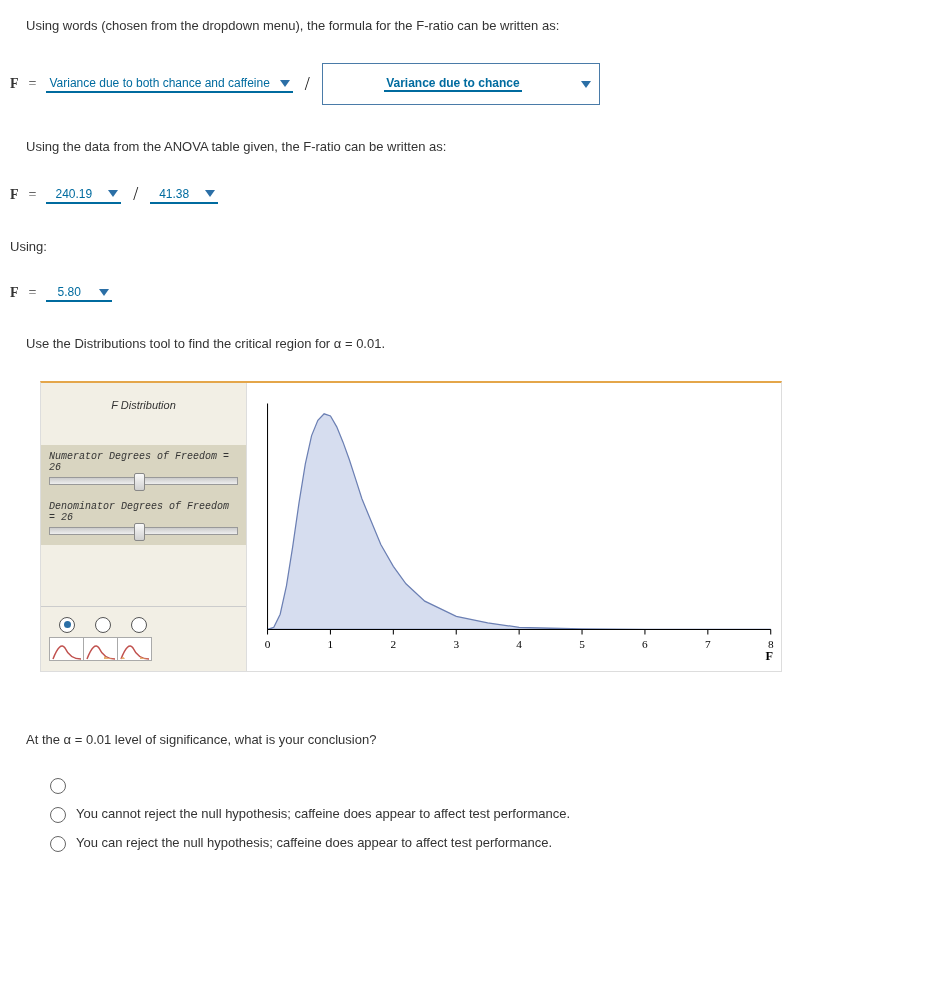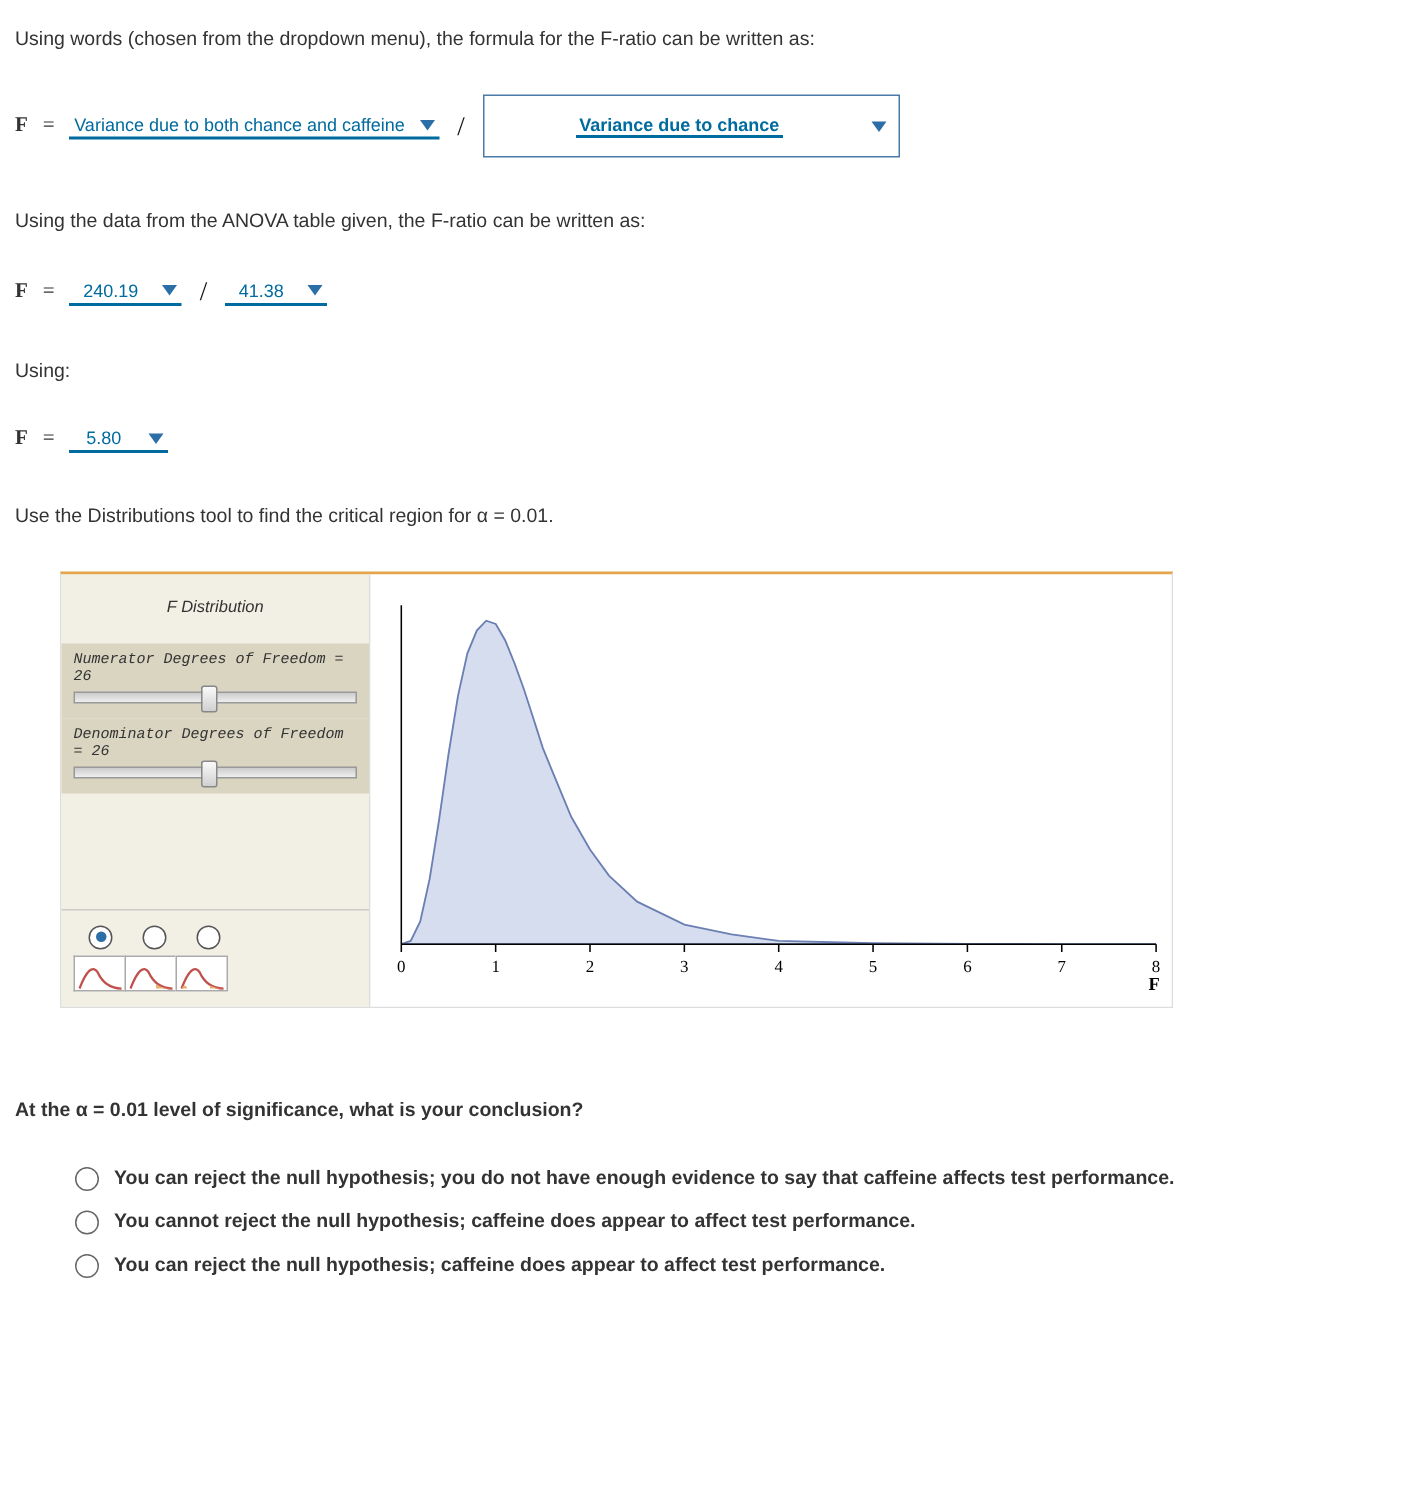--- a/index.html
+++ b/index.html
@@ -4,21 +4,21 @@
 <style>
   body {
     font-family: Verdana, Arial, sans-serif;
     font-size: 13px;
     color: #333;
     margin: 0;
     padding: 0 10px 20px 10px;
     background: #fff;
   }
   .section-text {
-    margin: 18px 0 30px 0;
+    margin: 18px 0 30px 16px;
     font-size: 13px;
   }
   .formula-row {
     display: flex;
     align-items: center;
     gap: 6px;
     margin: 28px 0 34px 0;
   }
   .f-label {
     font-family: Georgia, serif;
@@ -87,21 +87,21 @@
     width: 205px;
     background: #f2efe5;
     border-right: 1px solid #ddd;
     display: flex;
     flex-direction: column;
   }
   .tool-title {
     text-align: center;
     font-style: italic;
     font-size: 11px;
-    padding: 16px 4px 18px 4px;
+    padding: 16px 4px 34px 4px;
   }
   .tool-param {
     background: #d9d5c1;
     padding: 6px 8px 10px 8px;
     font-size: 10px;
     font-style: italic;
     font-family: Liberation Mono, monospace;
   }
   .tool-param .label { margin-bottom: 4px; }
   .slider-track {
@@ -146,21 +146,20 @@
   .tool-chart {
     flex: 1;
     position: relative;
     background: #fff;
   }
   .tool-chart svg { width: 100%; height: 100%; display:block;}
 
   
   .conclusion {
     margin-top: 60px;
-    font-weight: bold;
   }
   .option-row {
     display: flex;
     align-items: flex-start;
     gap: 10px;
     margin: 10px 0 12px 40px;
     font-size: 13px;
   }
   .option-row .radio-outer {
     width: 14px; height: 14px; border: 1.5px solid #666; border-radius: 50%;
@@ -289,21 +288,20 @@
         </g>
       <text id="xlabel" x="505" y="270" font-family="Georgia,serif" font-size="12" font-weight="bold">F</text>
     </svg>
   </div>
 </div>
 
 <div class="conclusion">
   <div class="section-text">At the α = 0.01 level of significance, what is your conclusion?</div>
   <div class="option-row">
     <span class="radio-outer"></span>
-    <span>You can reject the null hypothesis; you do not have enough evidence to say that caffeine affects test performance.</span>
   </div>
   <div class="option-row">
     <span class="radio-outer"></span>
     <span>You cannot reject the null hypothesis; caffeine does appear to affect test performance.</span>
   </div>
   <div class="option-row">
     <span class="radio-outer"></span>
     <span>You can reject the null hypothesis; caffeine does appear to affect test performance.</span>
   </div>
 </div>

